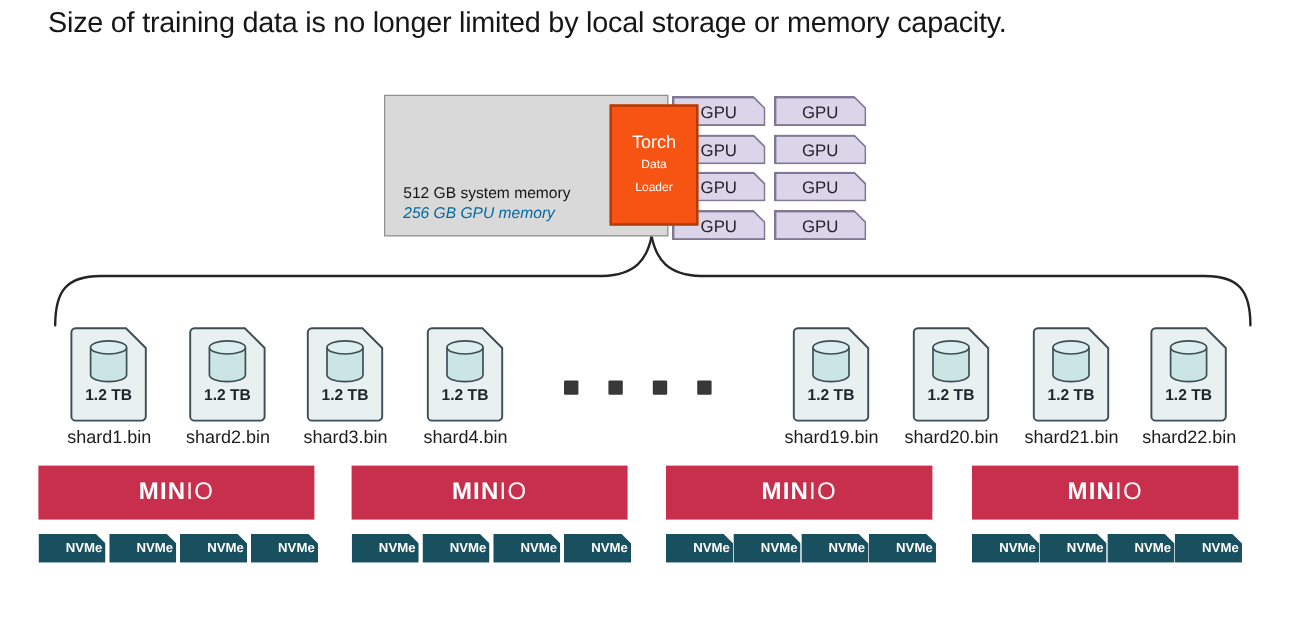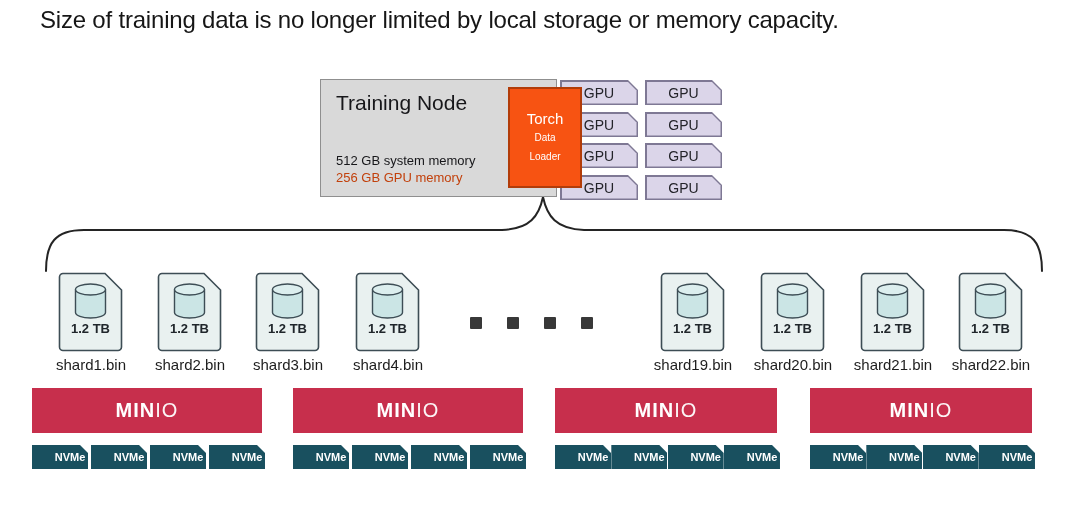--- a/index.html
+++ b/index.html
@@ -11,21 +11,21 @@
 
   
   .brace{position:absolute;left:0;top:0;z-index:0;pointer-events:none;}
 
   
   .training-node{position:absolute;left:320px;top:79px;width:237px;height:118px;box-sizing:border-box;
                  background:#d9d9d9;border:1.5px solid #8f8f8f;z-index:1;}
   .tn-title{position:absolute;left:15px;top:10px;width:140px;font-size:21px;line-height:1.23;
             font-weight:400;color:#17171a;}
   .tn-spec1{position:absolute;left:15px;top:73px;font-size:13px;color:#17171a;}
-  .tn-spec2{position:absolute;left:15px;top:90px;font-size:13px;color:#c2410c;}
+  .tn-spec2{position:absolute;left:15px;top:90px;font-size:13px;color:#0369a1;font-style:italic;}
 
   
   .torch{position:absolute;left:508px;top:87px;width:74px;height:101px;box-sizing:border-box;
          background:#f75312;border:2px solid #b23c09;z-index:3;display:flex;flex-direction:column;
          align-items:center;justify-content:center;color:#ffffff;text-align:center;}
   .torch .l1{font-size:15px;font-weight:400;line-height:19px;}
   .torch .l2,.torch .l3{font-size:10px;font-weight:400;line-height:19px;}
 
   
   .gpu{position:absolute;width:78px;height:25px;background:#7e7894;z-index:1;
@@ -76,21 +76,20 @@
 
   <div class="title">Size of training data is no longer limited by local storage or memory capacity.</div>
 
   <svg class="brace" width="1080" height="515" viewBox="0 0 1080 515">
     <path d="M543 188 L543 197" fill="none" stroke="#242424" stroke-width="2" stroke-linecap="round"></path>
     <path d="M543 197 C539 216 530 229 502 230 L84 230 C55 230 46 243 46 271" fill="none" stroke="#242424" stroke-width="2" stroke-linecap="round"></path>
     <path d="M543 197 C547 216 556 229 584 230 L1004 230 C1033 230 1042 243 1042 271" fill="none" stroke="#242424" stroke-width="2" stroke-linecap="round"></path>
   </svg>
 
   <div class="training-node">
-    <div class="tn-title">Training Node</div>
     <div class="tn-spec1">512 GB system memory</div>
     <div class="tn-spec2">256 GB GPU memory</div>
   </div>
 
   <div class="gpu g0">
       <span>GPU</span>
     </div>
   <div class="gpu g1">
       <span>GPU</span>
     </div>

